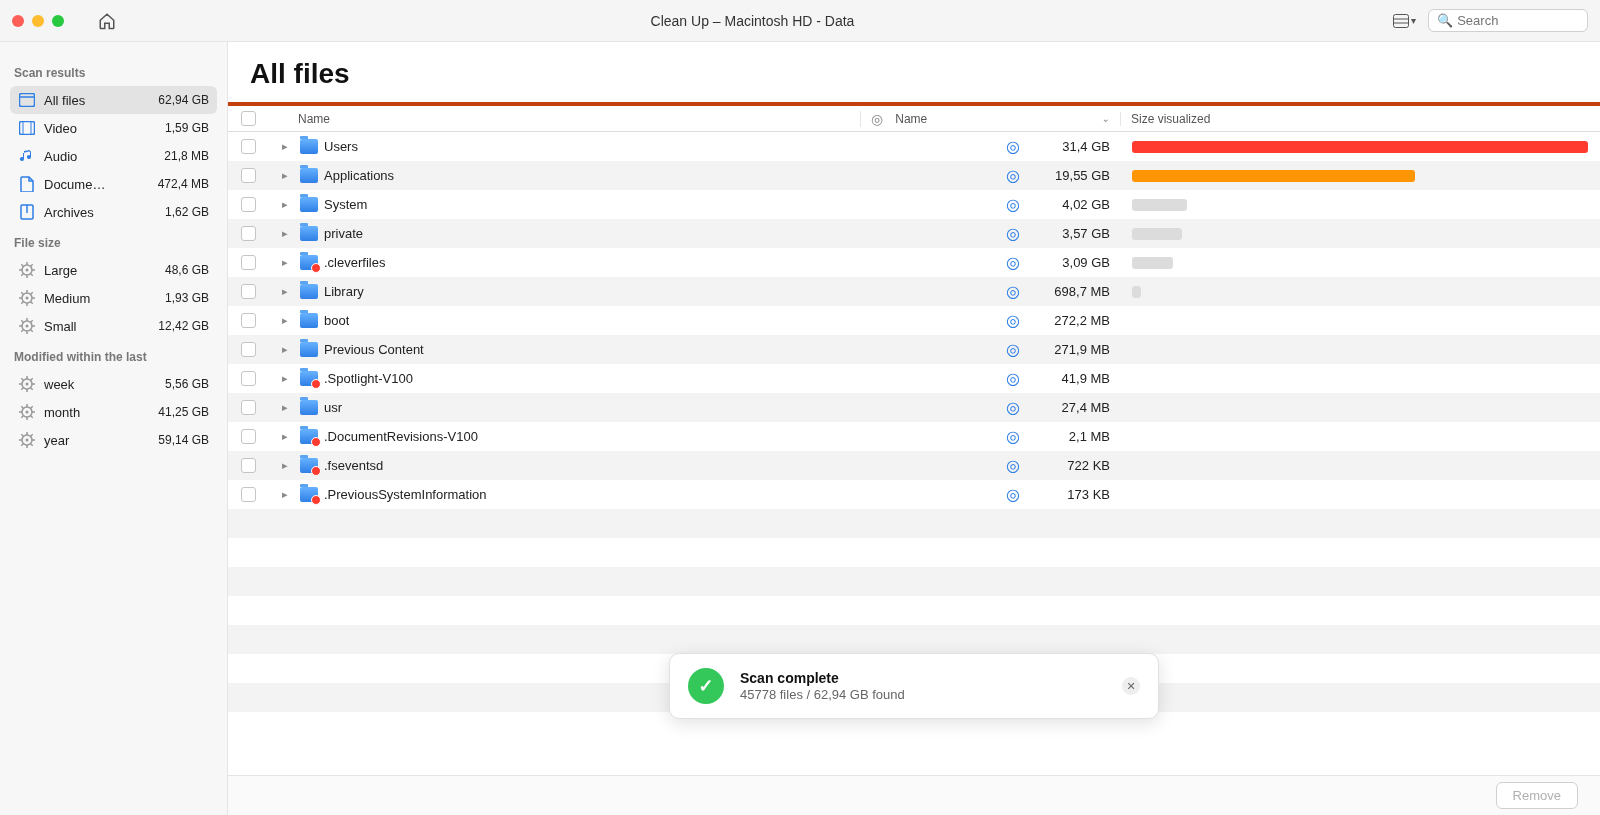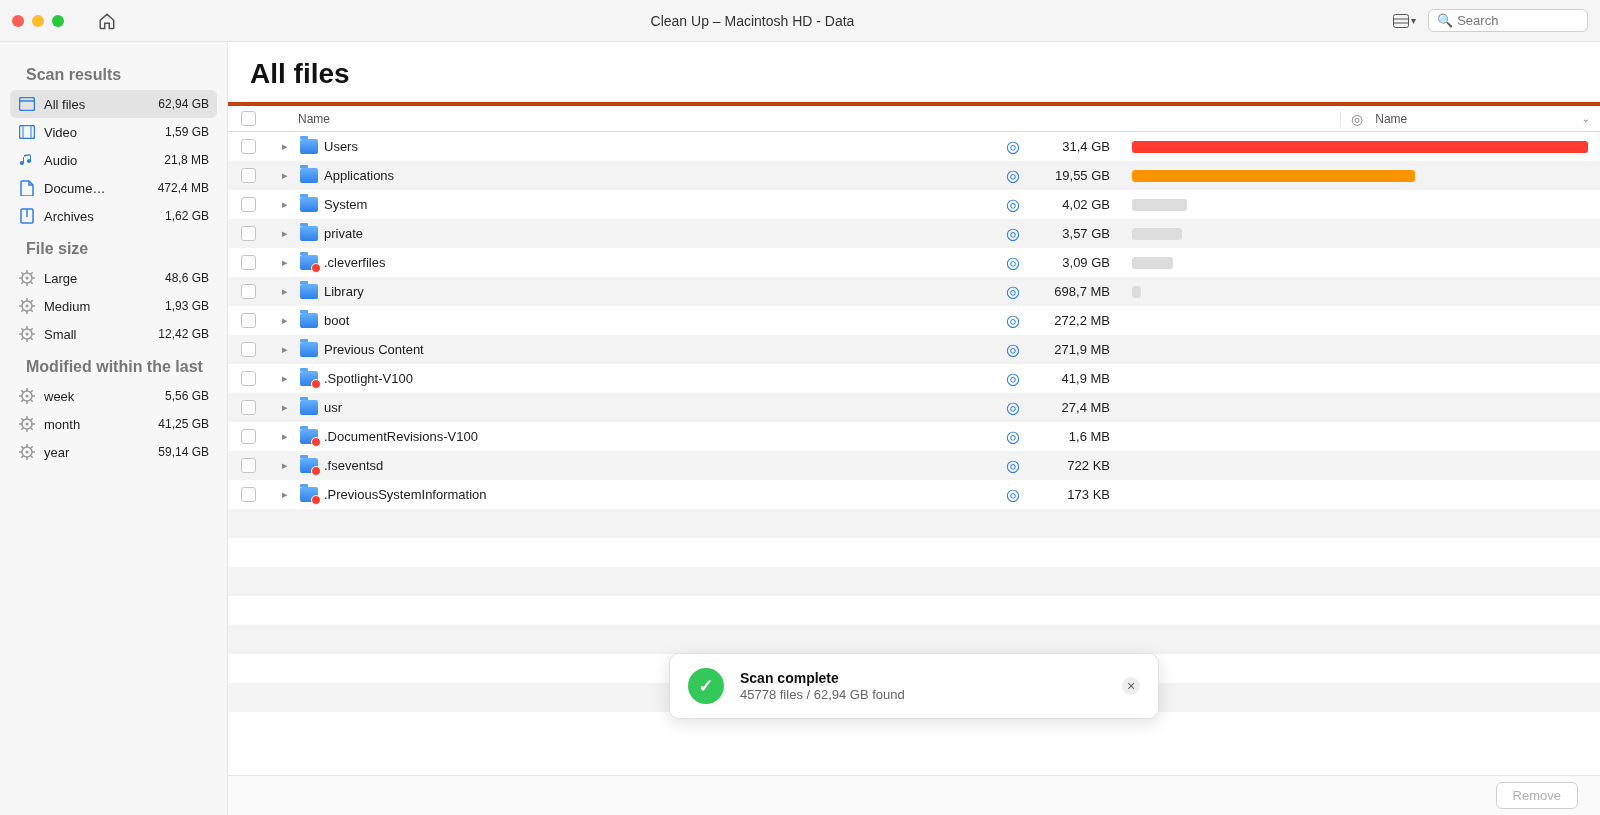--- a/index.html
+++ b/index.html
@@ -13,21 +13,21 @@
 .home-btn { margin-left: 10px; color: #555; font-size: 18px; cursor: pointer; }
 .title { flex: 1; text-align: center; font-size: 14px; color: #333; font-weight: 500; }
 .title-right { display: flex; align-items: center; gap: 8px; }
 .icon-btn { color: #555; font-size: 16px; padding: 4px; cursor: pointer; display: flex; align-items: center; gap: 2px; }
 .search-wrap { display: flex; align-items: center; border: 1px solid #d0d0d0; background: #fff; border-radius: 6px; padding: 3px 8px; width: 160px; }
 .search-wrap input { border: none; outline: none; font-size: 13px; width: 120px; background: transparent; }
 .search-wrap .mag { color: #888; font-size: 13px; margin-right: 4px; }
 
 .body { display: flex; height: calc(100% - 42px); }
 .sidebar { width: 228px; height: 100%; background: #f7f7f7; border-right: 1px solid #e5e5e5; padding: 14px 10px; font-size: 13px; overflow: hidden; }
-.sb-header { font-size: 16px; font-weight: 600; color: #777; margin: 10px 6px 6px 16px; }
+.sb-header { font-size: 12px; font-weight: 600; color: #777; margin: 10px 6px 6px 4px; }
 .sb-item { display: flex; align-items: center; padding: 5px 8px; border-radius: 6px; cursor: pointer; gap: 8px; }
 .sb-item.active { background: #e3e3e3; }
 .sb-icon { width: 18px; height: 18px; display: flex; align-items: center; justify-content: center; color: #2f7fe6; font-size: 14px; flex-shrink: 0; }
 .sb-icon.gear { color: #888; }
 .sb-label { flex: 1; color: #222; white-space: nowrap; overflow: hidden; text-overflow: ellipsis; }
 .sb-size { color: #222; font-size: 12px; }
 
 .main { flex: 1; display: flex; flex-direction: column; position: relative; }
 .heading { padding: 16px 22px 12px 22px; }
 .heading h1 { font-size: 28px; font-weight: 700; color: #111; }
@@ -289,20 +289,21 @@
           <div class="chk"></div>
         </div>
       <div class="th-name">Name</div>
       <div class="th-size">
         <span style="display:flex;align-items:center;gap:6px;">
           <span class="targ">◎</span>
           <span>Name</span>
         </span>
         <span style="color:#888;font-size:10px;">⌄</span>
       </div>
+      <div class="th-viz">Size visualized</div>
     </div>
 
     <div class="rows" id="rows">
         <div class="row alt0">
           <div class="cell-check">
             <div class="chk"></div>
           </div>
           <div class="cell-name">
             <span class="disclosure">▸</span>
             <span class="folder-icon"></span>
@@ -465,21 +466,21 @@
           <div class="cell-check">
             <div class="chk"></div>
           </div>
           <div class="cell-name">
             <span class="disclosure">▸</span>
             <span class="folder-icon locked"></span>
             <span class="fname">.DocumentRevisions-V100</span>
           </div>
           <div class="cell-size">
             <span class="targ">◎</span>
-            <span class="val">1,6 MB</span>
+            <span class="val">2,1 MB</span>
           </div>
           <div class="cell-viz"></div>
         </div>
         <div class="row alt1">
           <div class="cell-check">
             <div class="chk"></div>
           </div>
           <div class="cell-name">
             <span class="disclosure">▸</span>
             <span class="folder-icon locked"></span>

